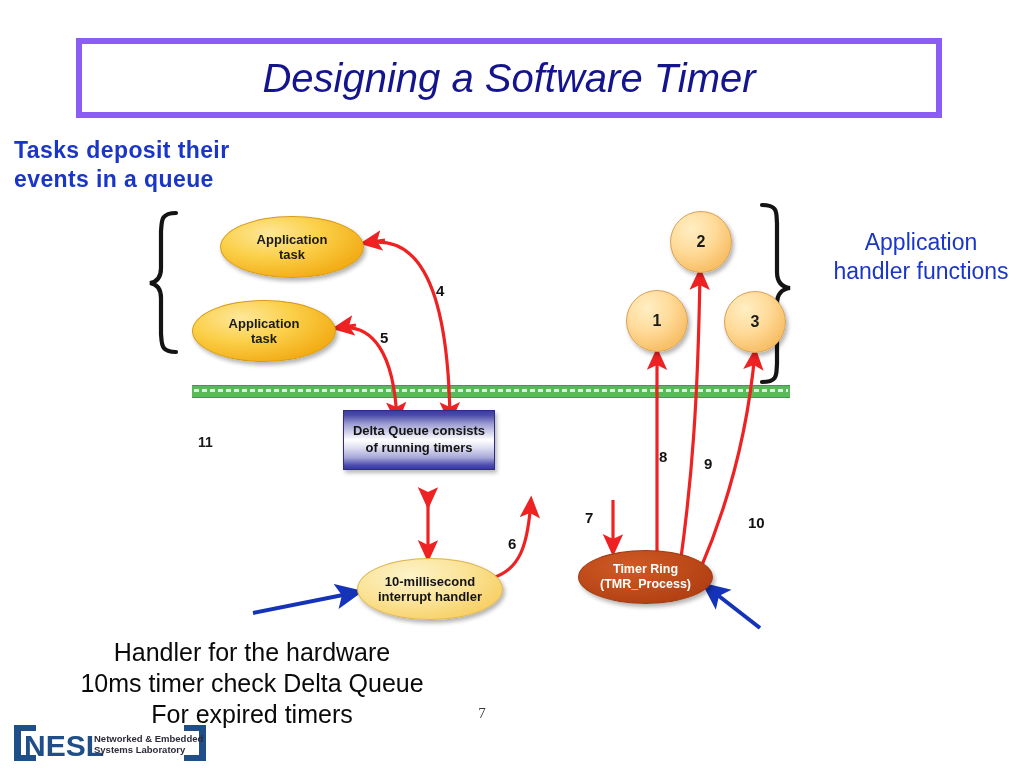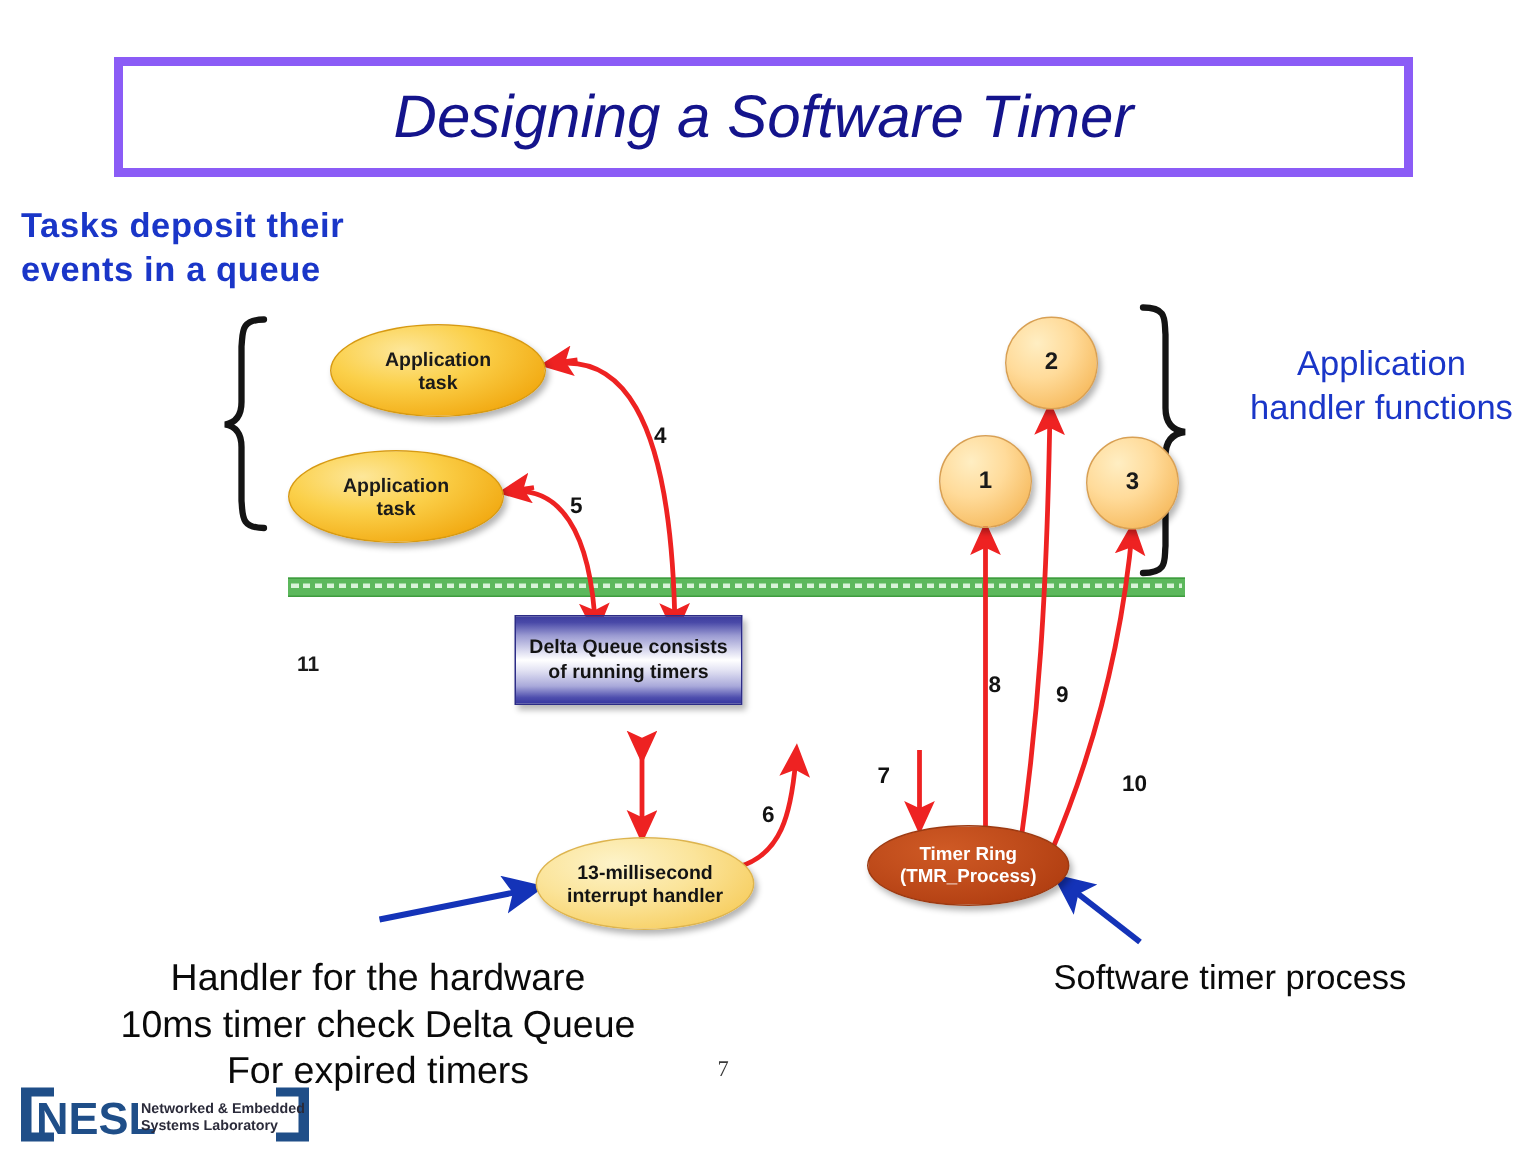--- a/index.html
+++ b/index.html
@@ -242,21 +242,20 @@
     <div class="title-text">Designing a Software Timer</div>
   </div>
 
   <div class="callout left-note">Tasks deposit their
  events in a queue</div>
   <div class="callout right-note">Application
 handler functions</div>
   <div class="blacktext bottom-left">Handler for the hardware
 10ms timer check Delta Queue
 For expired timers</div>
-  <div class="blacktext bottom-right">Software timer process</div>
 
   <div class="green-bar"></div>
   <div class="green-bar-label">11</div>
 
   <svg class="diagram" viewBox="0 0 1024 768">
     <defs>
       <marker id="ah-red" markerWidth="9" markerHeight="9" refX="5.6" refY="3.2" orient="auto">
         <path d="M0,0 L7,3.2 L0,6.4 L1.5,3.2 Z" fill="#ee2222"></path>
       </marker>
       <marker id="ah-red-b" markerWidth="9" markerHeight="9" refX="5.6" refY="3.2" orient="auto">
@@ -306,21 +305,21 @@
 
   <div class="node app-task" style="left:192px; top:300px;">Application
 task</div>
 
   <div class="node circle-num" style="left:626px; top:290px;">1</div>
 
   <div class="node circle-num" style="left:670px; top:211px;">2</div>
 
   <div class="node circle-num" style="left:724px; top:291px;">3</div>
 
-  <div class="node handler" style="left:357px; top:558px;">13-millisecond
+  <div class="node handler" style="left:357px; top:558px;">10-millisecond
 interrupt handler</div>
 
   <div class="node timer-task" style="left:578px; top:550px;">Timer Ring
 (TMR_Process)</div>
 
   <div class="boxnode" style="left:343px; top:410px; width:152px; height:60px;">Delta Queue consists
 of running timers</div>
 
 
   <div class="edge-label" style="left:436px; top:282px;">4</div>

